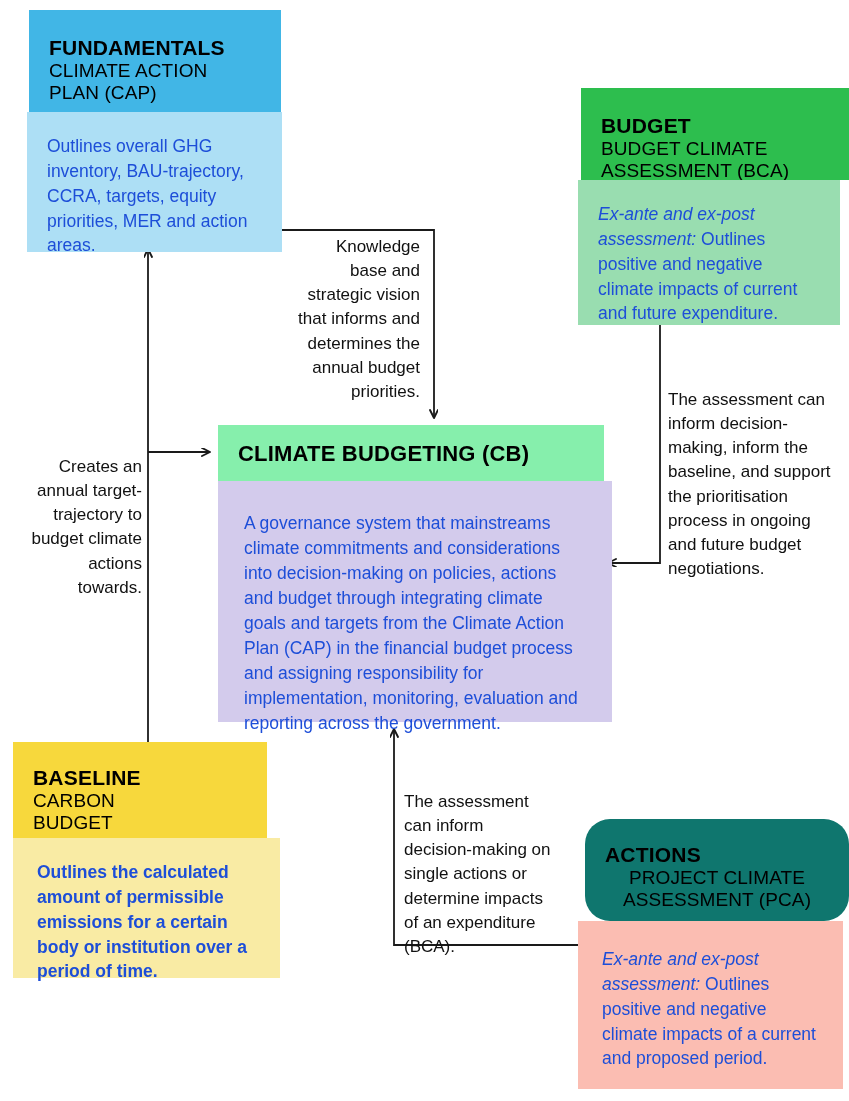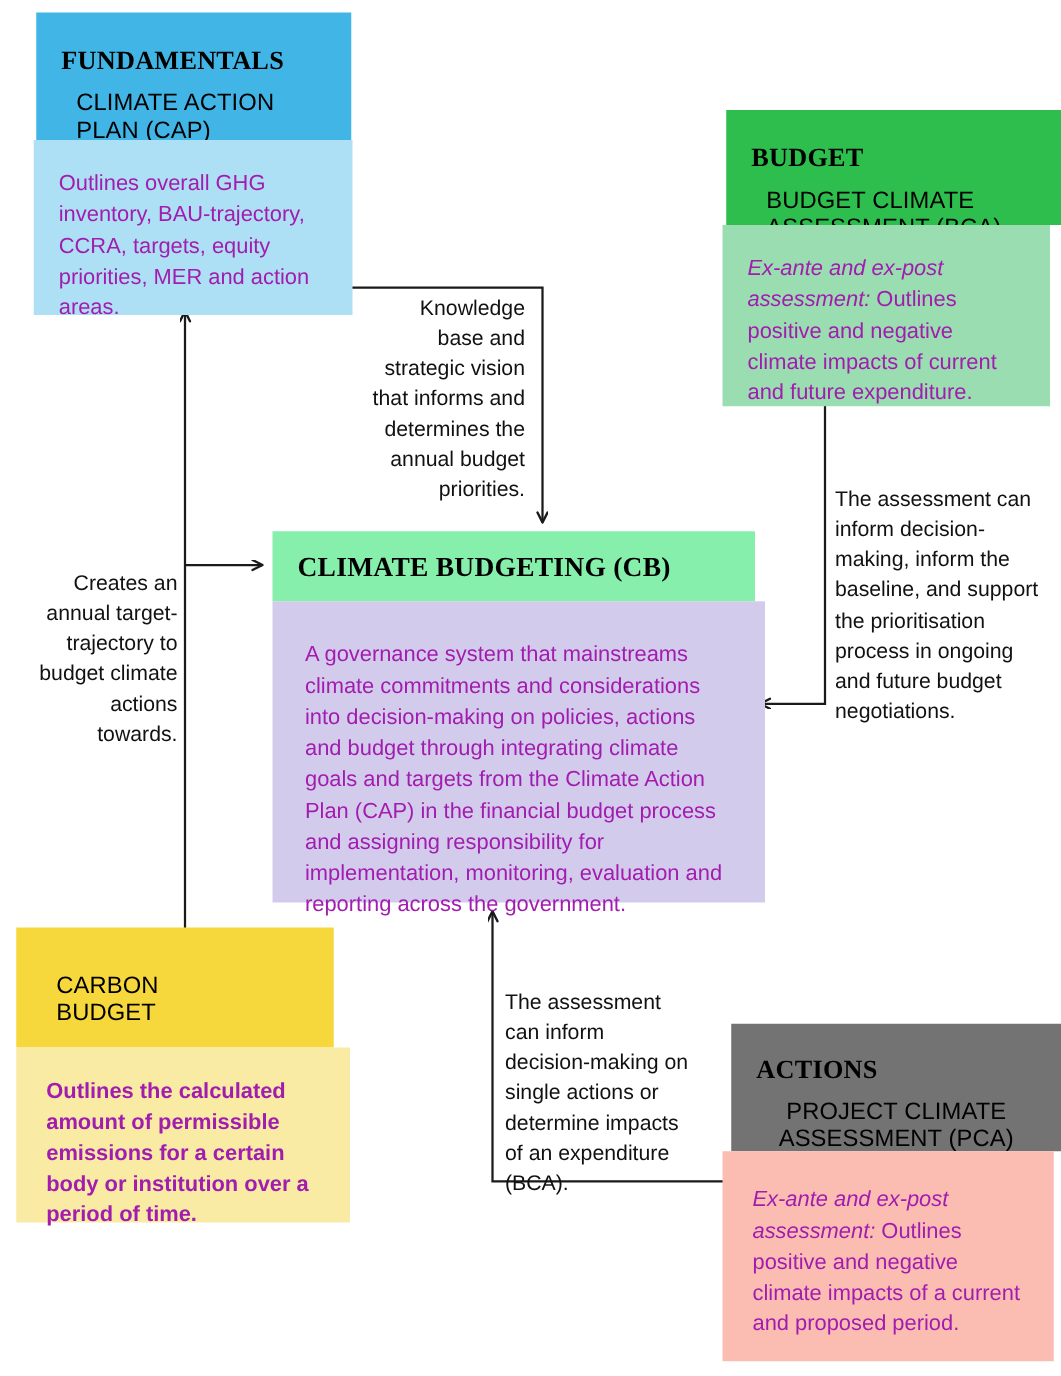--- a/index.html
+++ b/index.html
@@ -29,33 +29,32 @@
     box-sizing: border-box;
     padding: 22px 20px 18px 20px;
   }
   .head-title {
     font-weight: bold;
     font-size: 21px;
     letter-spacing: 0.2px;
     line-height: 1.16;
     color: #000;
     margin: 0;
-    font-family: Liberation Serif, serif;
   }
   .head-sub {
     font-size: 19px;
     line-height: 1.16;
     color: #000;
-    margin: 12px;
+    margin: 0;
     letter-spacing: 0.1px;
   }
   .body-text {
     font-size: 17.5px;
     line-height: 1.42;
-    color: #a21caf;
+    color: #1d4ed8;
     margin: 0;
   }
   .body-text em {
     font-style: italic;
   }
   
   .conn-label {
     position: absolute;
     font-size: 17px;
     line-height: 1.42;
@@ -120,30 +119,31 @@
     <div class="card-head" style="left:218px; top:425px; width:386px; height:56px; background:#86efac; padding-top:16px;">
       <div class="head-title" style="font-size:22px;">CLIMATE BUDGETING (CB)</div>
     </div>
     <div class="card-body" style="left:218px; top:481px; width:394px; height:241px; background:#D3CBEC; padding:30px 24px 18px 26px;">
       <p class="body-text" style="font-size:17.5px; line-height:1.43;">A governance system that mainstreams climate commitments and considerations into decision-making on policies, actions and budget through integrating climate goals and targets from the Climate Action Plan (CAP) in the financial budget process and assigning responsibility for implementation, monitoring, evaluation and reporting across the government.</p>
     </div>
   </div>
 
   <div class="card">
     <div class="card-head" style="left:13px; top:742px; width:254px; height:96px; background:#F7D83C; padding-top:24px;">
+      <div class="head-title">BASELINE</div>
       <div class="head-sub" style="white-space:pre-line;">CARBON
 BUDGET</div>
     </div>
     <div class="card-body" style="left:13px; top:838px; width:267px; height:140px; background:#F9EBA4; padding:22px 18px 18px 24px;font-weight:bold;">
       <p class="body-text">Outlines the calculated amount of permissible emissions for a certain body or institution over a period of time.</p>
     </div>
   </div>
 
   <div class="card">
-    <div class="card-head" style="left:585px; top:819px; width:264px; height:102px; background:#737373; padding-top:24px;">
+    <div class="card-head" style="left:585px; top:819px; width:264px; height:102px; background:#0f766e; padding-top:24px;border-radius:25px;">
       <div class="head-title">ACTIONS</div>
       <div class="head-sub" style="white-space:pre-line;text-align:center;">PROJECT CLIMATE
 ASSESSMENT (PCA)</div>
     </div>
     <div class="card-body" style="left:578px; top:921px; width:265px; height:168px; background:#FBBDB2; padding:26px 20px 18px 24px;">
       <p class="body-text"><em>Ex-ante and ex-post assessment:</em><span> Outlines positive and negative climate impacts of a current and proposed period.</span></p>
     </div>
   </div>
 
   <div class="conn-label align-right" style="left:296px; top:235px; width:124px;text-align:right;">Knowledge base and strategic vision that informs and determines the annual budget priorities.</div>

